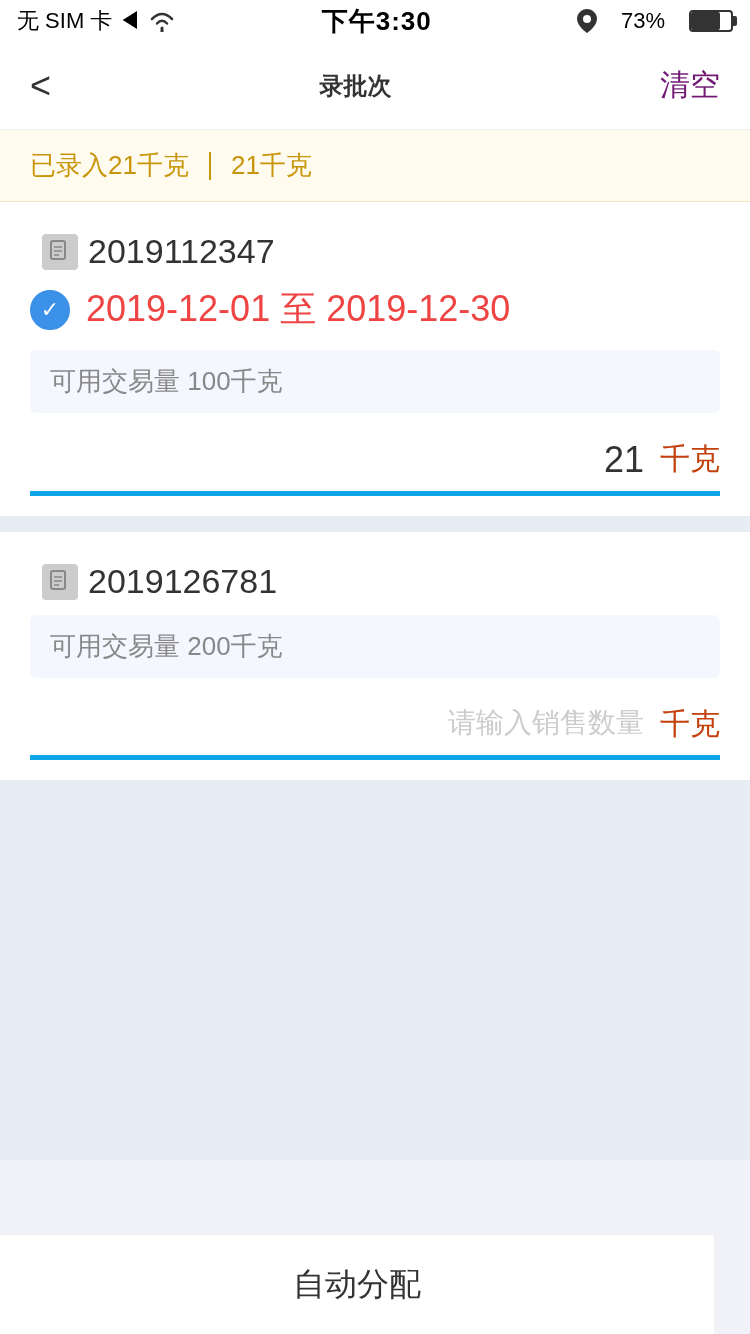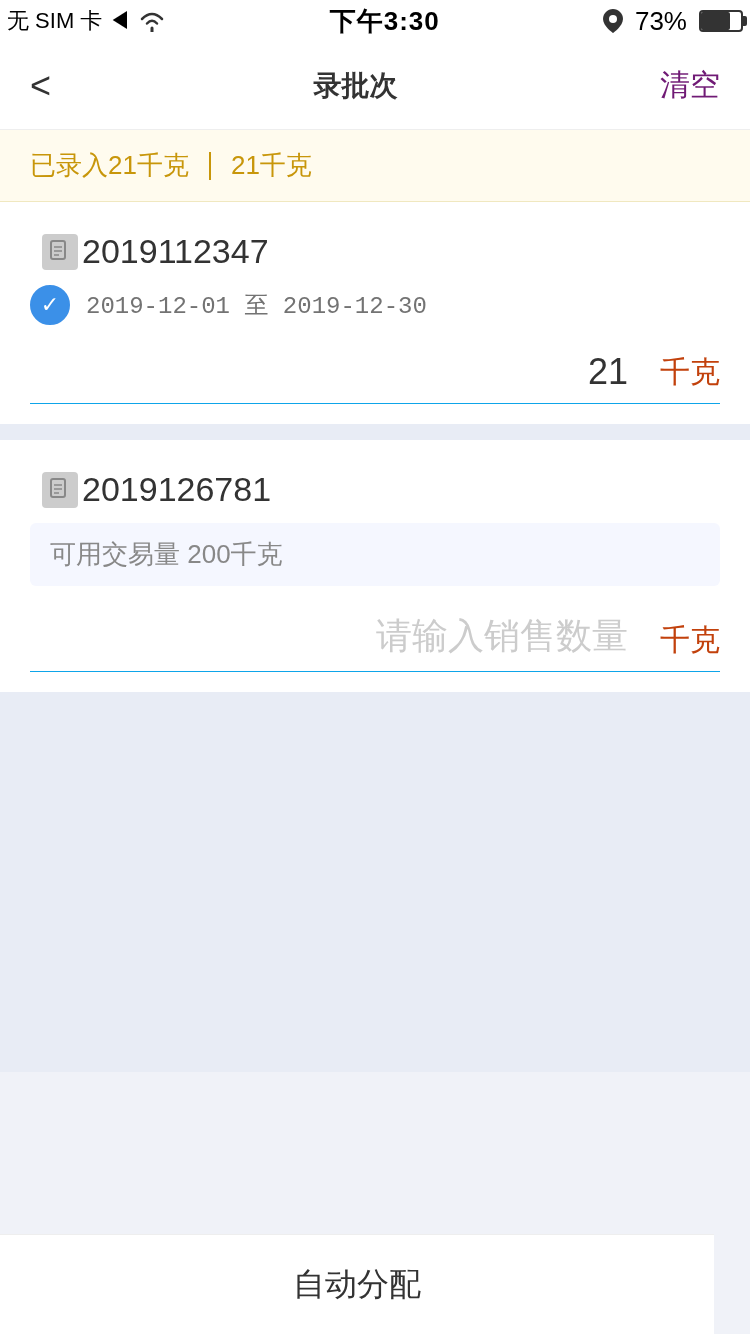--- a/index.html
+++ b/index.html
@@ -13,40 +13,40 @@
     }
 
     
     .status-bar {
       width: 750px;
       height: 42px;
       background: #fff;
       display: flex;
       align-items: center;
       justify-content: space-between;
-      padding: 0 7px;
+      padding: 0 17px;
       font-size: 24px;
       font-weight: 500;
     }
     .status-left {
       display: flex;
       align-items: center;
       gap: 8px;
       font-size: 22px;
     }
     .status-center {
       font-size: 26px;
       font-weight: 600;
       letter-spacing: 1px;
     }
     .status-right {
       display: flex;
       align-items: center;
-      gap: 12px;
-      font-size: 26px;
+      gap: 24px;
+      font-size: 22px;
     }
     .battery-icon {
       width: 44px;
       height: 22px;
       border: 2px solid #333;
       border-radius: 4px;
       position: relative;
       display: inline-block;
     }
     .battery-icon::after {
@@ -77,21 +77,21 @@
       justify-content: space-between;
       padding: 0 30px;
       border-bottom: 1px solid #eee;
     }
     .nav-back {
       font-size: 36px;
       color: #333;
       cursor: pointer;
     }
     .nav-title {
-      font-size: 28px;
+      font-size: 24px;
       font-weight: 600;
       color: #333;
     }
     .nav-action {
       font-size: 30px;
       color: #701a75;
       cursor: pointer;
     }
 
     
@@ -118,21 +118,21 @@
     
     .card {
       background: #fff;
       margin-bottom: 0;
       padding: 30px 30px 20px 30px;
     }
 
     .batch-header {
       display: flex;
       align-items: center;
-      gap: 4px;
+      gap: 10px;
       margin-bottom: 14px;
       padding-left: 12px;
     }
     .batch-icon {
       width: 36px;
       height: 36px;
       background: #ccc;
       border-radius: 4px;
       display: flex;
       align-items: center;
@@ -165,53 +165,52 @@
     }
     .radio-circle.selected {
       background: #3b90e8;
       border-color: #3b90e8;
     }
     .radio-check {
       color: #fff;
       font-size: 22px;
     }
     .batch-dates {
-      font-size: 24px;
-      color: #737373;
-      font-family: Liberation Mono, monospace;
+      font-size: 36px;
+      color: #ef4444;
     }
 
     .available-qty {
       background: #f5f7ff;
       border-radius: 6px;
       padding: 14px 20px;
       font-size: 26px;
       color: #888;
       margin-bottom: 16px;
     }
 
     .qty-input-row {
       display: flex;
-      align-items: flex-end;
+      align-items: flex-start;
       justify-content: flex-end;
-      gap: 32px;
+      gap: 16px;
       padding: 10px 0 10px 0;
-      border-bottom: 1px solid #0ea5e9;
+      border-bottom: 5px solid #0ea5e9;
     }
     .qty-value {
       font-size: 36px;
       color: #333;
       font-weight: 500;
     }
     .qty-unit {
       font-size: 30px;
       color: #c2410c;
     }
     .qty-placeholder {
-      font-size: 36px;
+      font-size: 28px;
       color: #ccc;
     }
 
     .card-separator {
       width: 750px;
       height: 16px;
       background: #e8ecf5;
     }
 
     
@@ -311,20 +310,21 @@
       <span class="batch-id">2019112347</span>
     </div>
 
     <div class="batch-row">
       <div class="radio-circle selected">
         <span class="radio-check">✓</span>
       </div>
       <span class="batch-dates">2019-12-01 至 2019-12-30</span>
     </div>
 
+    <div class="available-qty">可用交易量 100千克</div>
 
     <div class="qty-input-row">
       <span class="qty-value">21</span>
       <span class="qty-unit">千克</span>
     </div>
   </div>
 
   <div class="card-separator"></div>
 
   <div class="card">

